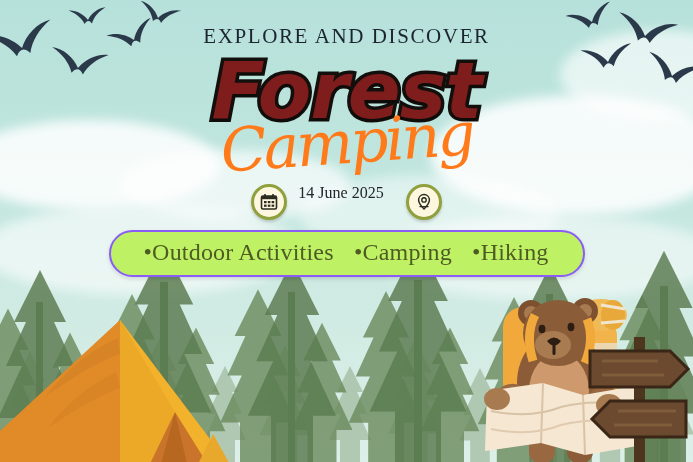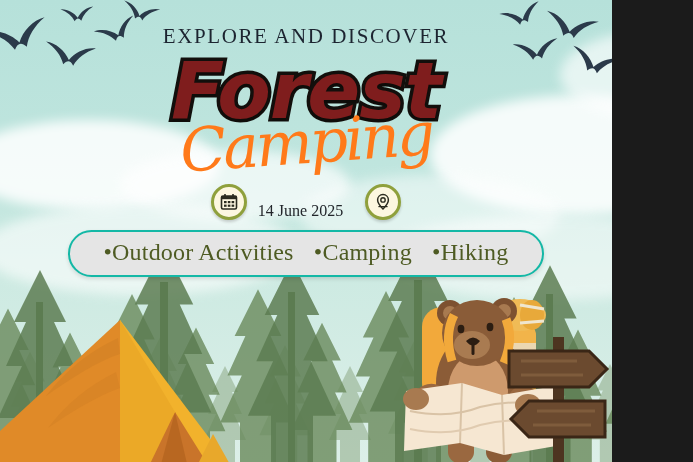--- a/index.html
+++ b/index.html
@@ -1,21 +1,21 @@
 <!DOCTYPE html>
 <html><head>
 <meta charset="utf-8">
 <style>
   html, body {
     margin: 0; padding: 0;
     background: #1b1b1b;
   }
   #poster {
     position: relative;
-    width: 612px; height: 462px;
+    width: 693px; height: 462px;
     overflow: hidden;
     font-family: "Liberation Serif", serif;
     background: #bfe3dd;
   }
 
   
   .sky {
     position: absolute; inset: 0;
     background: linear-gradient(180deg, #b6e1da 0%, #bfe5de 35%, #cdeae2 60%, #dcefe8 100%);
   }
@@ -84,44 +84,44 @@
     transform: rotate(-4deg);
     letter-spacing: -3px;
   }
 
   
   .meta {
     position: absolute; top: 184px; left: 0; right: 0;
     display: flex; align-items: center; justify-content: center;
     gap: 22px;
   }
-  .meta-item { display: flex; align-items: flex-end; gap: 11px; }
+  .meta-item { display: flex; align-items: flex-start; gap: 11px; }
   .meta-icon {
     width: 30px; height: 30px; border-radius: 50%;
     background: #fdf7e0;
     border: 3px solid #8fa03c;
     box-shadow: 0 2px 3px rgba(0,0,0,.18);
     display: flex; align-items: center; justify-content: center;
   }
   .meta-text {
     font-family: "Liberation Serif", serif;
     font-size: 16px;
     color: #22262b;
   }
 
   
   .pill {
     position: absolute; top: 230px; left: 50%;
     transform: translateX(-50%);
     min-width: 420px;
     padding: 7px 26px 9px;
-    background: #e5e5e5;
-    border: 2px solid #14b8a6;
+    background: #bef264;
+    border: 2px solid #8b5cf6;
     border-radius: 26px;
-    text-align: center;
+    text-align: left;
     box-shadow: 0 2px 4px rgba(0,0,0,.12);
   }
   .pill-text {
     font-family: "Liberation Serif", serif;
     font-size: 24px;
     color: #4e5b23;
     white-space: nowrap;
     letter-spacing: .2px;
   }
   .pill-text span { margin: 0 7px; }

